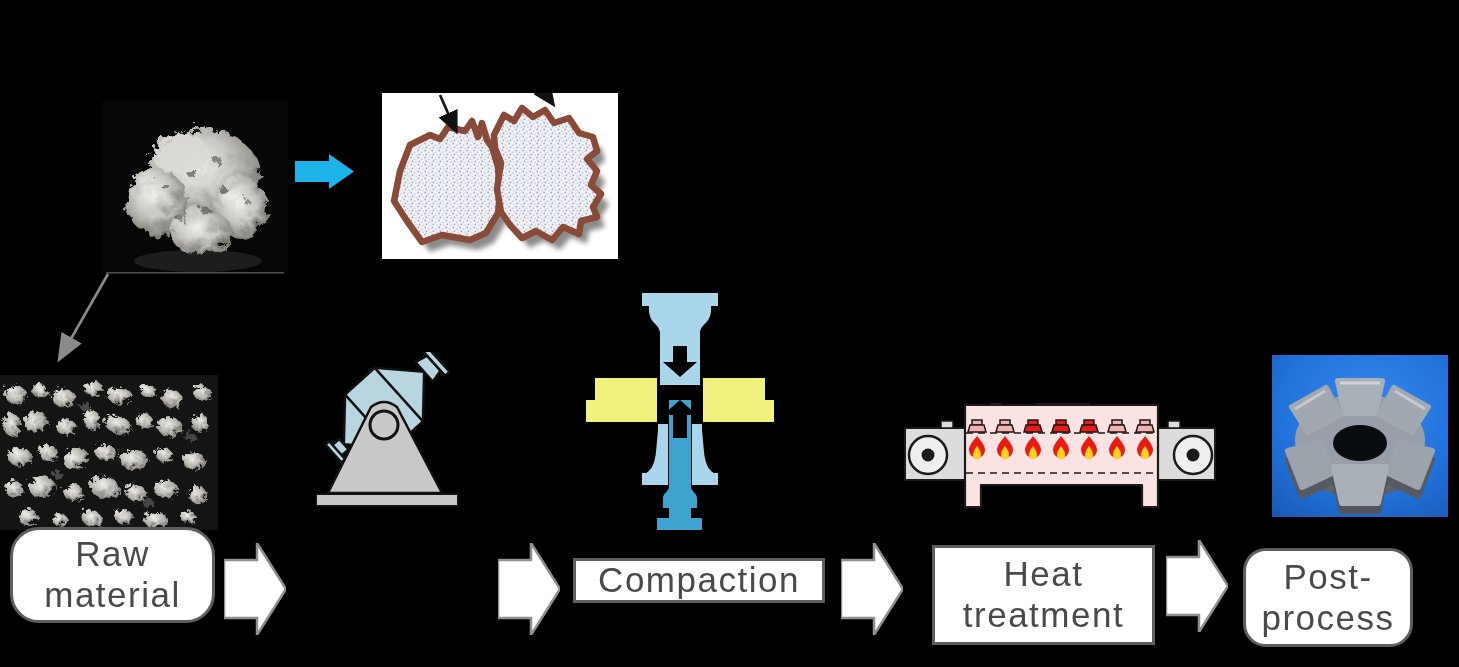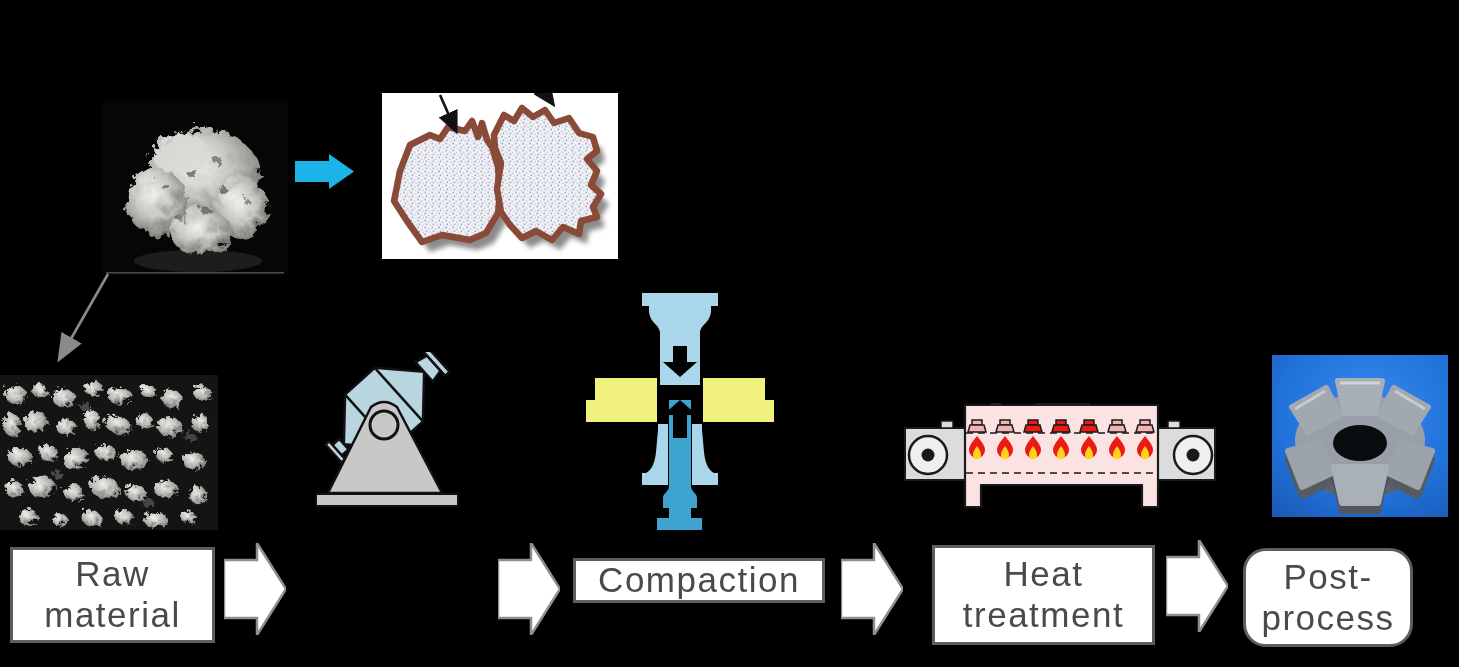--- a/index.html
+++ b/index.html
@@ -305,21 +305,21 @@
         <polygon points="16,96 48,88 60,118 30,132" fill="#9da3ab" stroke="#9da3ab" stroke-width="6"></polygon>
         <polygon points="128,88 160,96 146,132 116,118" fill="#9da3ab" stroke="#9da3ab" stroke-width="6"></polygon>
         <polygon points="62,112 114,112 106,148 70,148" fill="#aab0b8" stroke="#aab0b8" stroke-width="6"></polygon>
         <line x1="68" y1="28" x2="108" y2="28" stroke="#cfd4da" stroke-width="3"></line>
         <line x1="23" y1="54" x2="53" y2="36" stroke="#c6cbd1" stroke-width="3"></line>
         <line x1="123" y1="36" x2="153" y2="54" stroke="#c6cbd1" stroke-width="3"></line>
       </g>
     </svg>
   </div>
 
-  <div class="step-box" style="left:10px;top:547px;width:205px;height:96px;">
+  <div class="step-box" style="left:10px;top:527px;width:205px;height:96px;border-radius:29px;">
     <span class="step-label">Raw
 material</span>
   </div>
   <div class="step-box" style="left:573px;top:558px;width:252px;height:45px;">
     <span class="step-label">Compaction</span>
   </div>
   <div class="step-box" style="left:932px;top:545px;width:223px;height:100px;">
     <span class="step-label">Heat
 treatment</span>
   </div>

